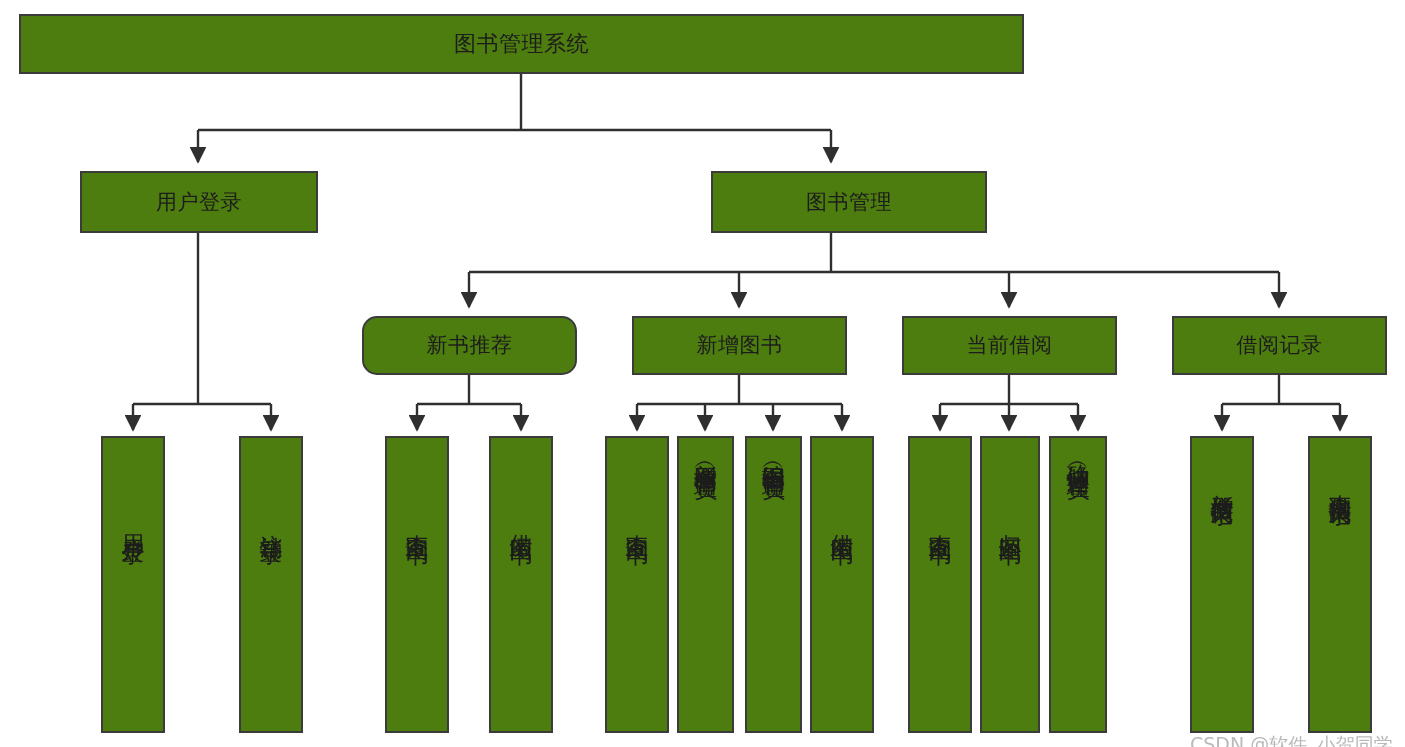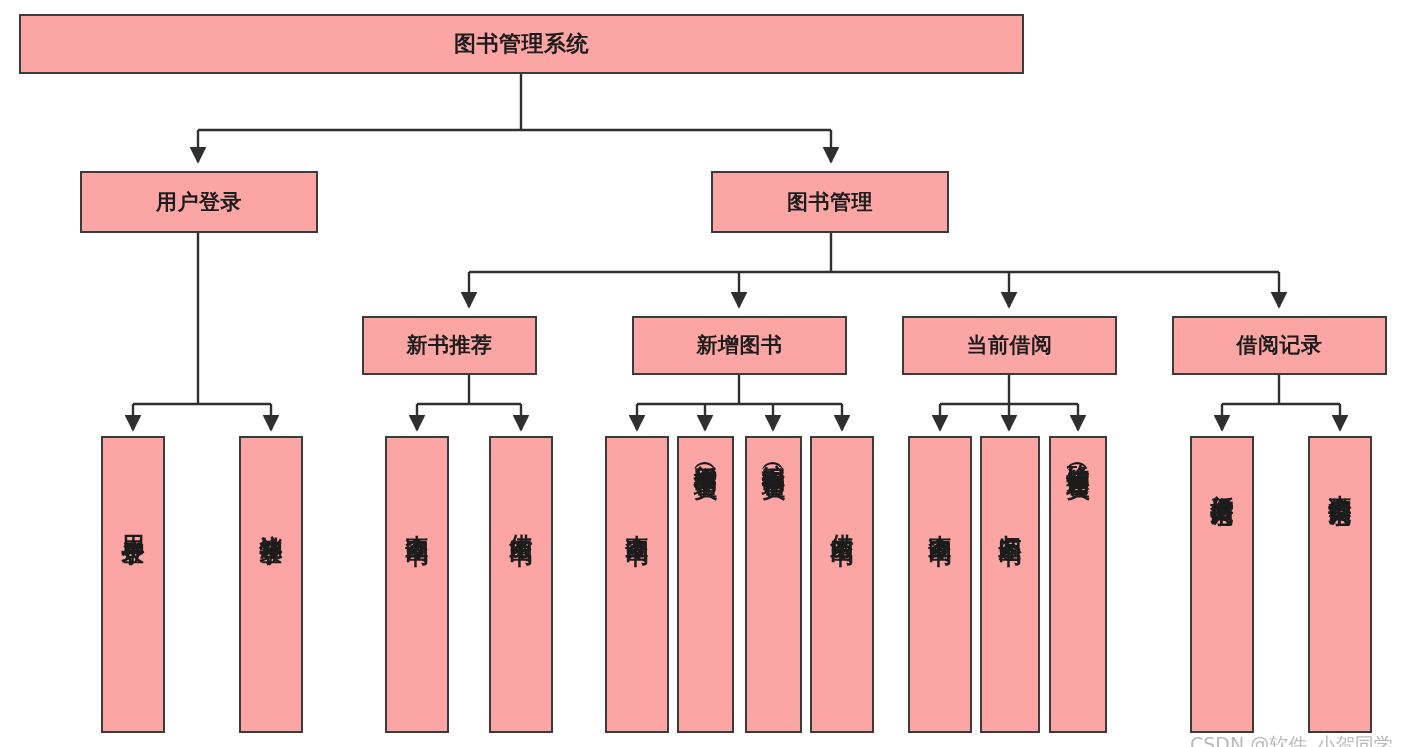--- a/index.html
+++ b/index.html
@@ -22,27 +22,26 @@
     left: 0;
     top: 0;
     width: 1405px;
     height: 747px;
     pointer-events: none;
   }
   .node {
     position: absolute;
     box-sizing: border-box;
     border: 2px solid #3b3b3b;
-    background: #fca5a5;
+    background: #4d7c0f;
     display: flex;
     align-items: center;
     justify-content: center;
     color: #1c1c1c;
     z-index: 2;
-    font-weight: bold;
   }
   .node .label {
     text-align: center;
     line-height: 1.18;
     letter-spacing: 0.5px;
   }
   
   .node.h .label {
     font-size: 21px;
   }
@@ -135,25 +134,25 @@
   </svg>
 
   <div class="node h root" style="left:19px; top:14px; width:1005px; height:60px;">
     <span class="label">图书管理系统</span>
   </div>
 
   <div class="node h" style="left:80px; top:171px; width:238px; height:62px;">
     <span class="label">用户登录</span>
   </div>
 
-  <div class="node h" style="left:711px; top:171px; width:238px; height:62px;">
+  <div class="node h" style="left:711px; top:171px; width:276px; height:62px;">
     <span class="label">图书管理</span>
   </div>
 
-  <div class="node h" style="left:362px; top:316px; width:175px; height:59px;">
+  <div class="node h" style="left:362px; top:316px; width:215px; height:59px;border-radius:15px;">
     <span class="label">新书推荐</span>
   </div>
 
   <div class="node h" style="left:632px; top:316px; width:215px; height:59px;">
     <span class="label">新增图书</span>
   </div>
 
   <div class="node h" style="left:1172px; top:316px; width:215px; height:59px;">
     <span class="label">借阅记录</span>
   </div>

